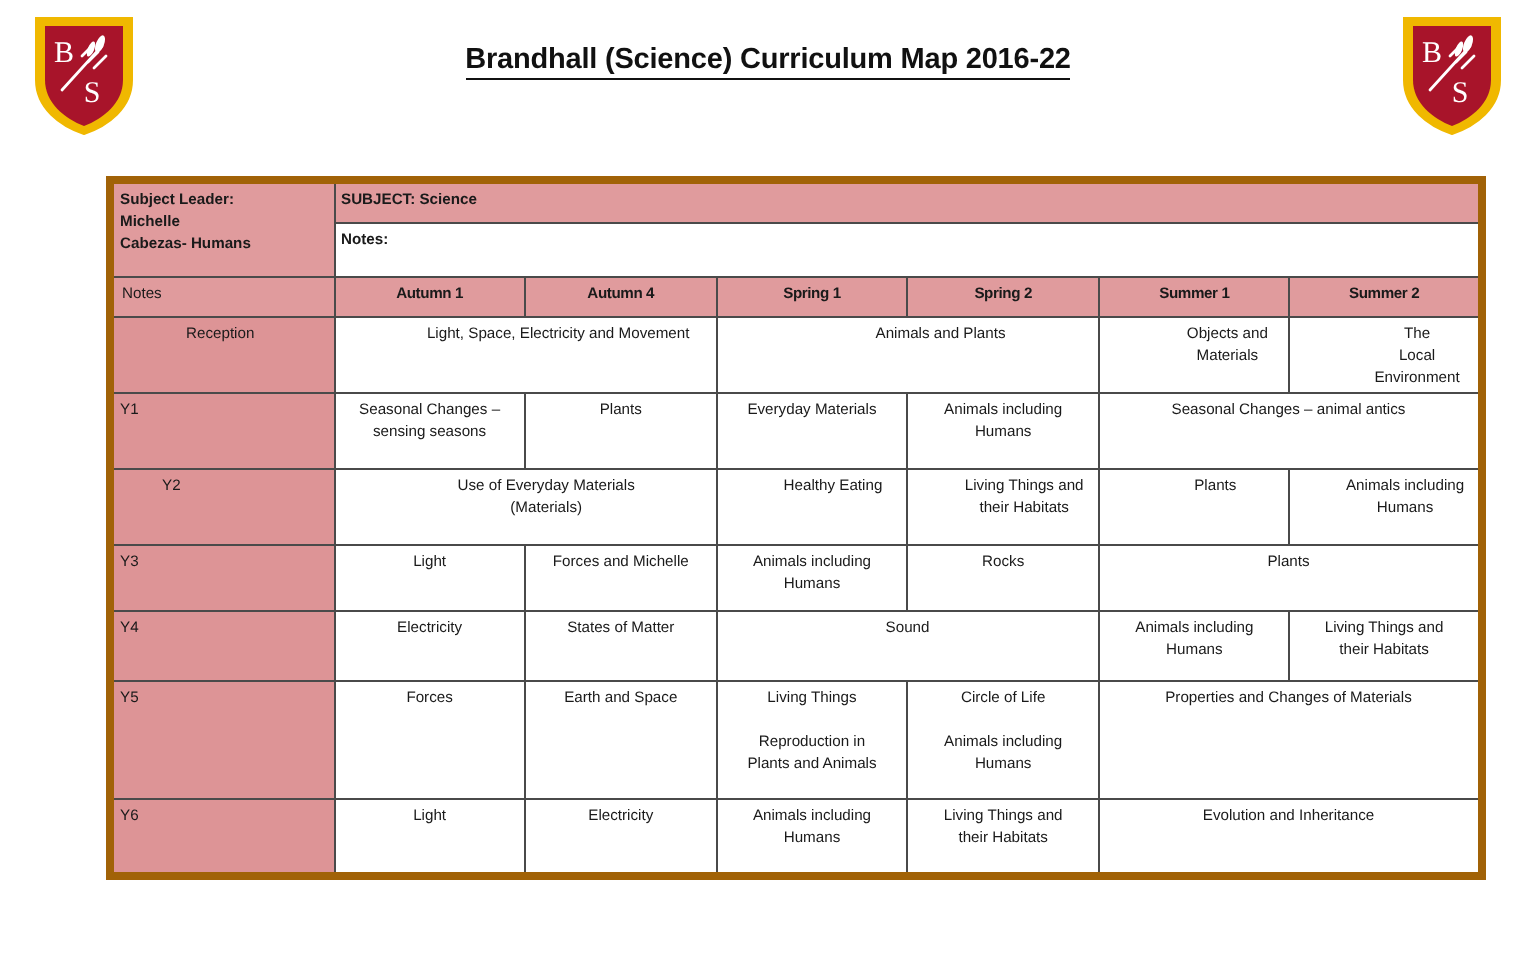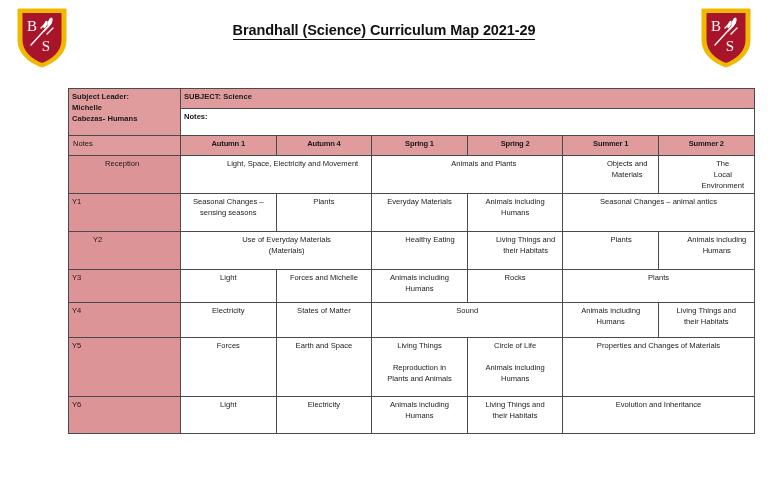--- a/index.html
+++ b/index.html
@@ -50,22 +50,21 @@
   .table-wrap {
     position: absolute;
     left: 53px;
     top: 88px;
     width: 686px;
   }
   table.curriculum {
     border-collapse: collapse;
     table-layout: fixed;
     width: 686px;
-    border: 1px solid #a16207;
-    margin-left: 15px;
+    border: 4px solid #a16207;
   }
   table.curriculum td {
     border: 1px solid #4a4a4a;
     vertical-align: top;
     padding: 2px 3px;
     font-size: 7.6px;
     color: #1a1a1a;
     line-height: 1.45;
     background: #ffffff;
   }
@@ -161,21 +160,21 @@
         <path d="M27 22 L31 18"></path>
       </g>
       <g fill="#ffffff">
         <ellipse cx="36" cy="16" rx="2" ry="4.6" transform="rotate(22 36 16)"></ellipse>
         <ellipse cx="31.5" cy="18.5" rx="1.6" ry="4" transform="rotate(22 31.5 18.5)"></ellipse>
       </g>
     </svg>
   </div>
 
   <div class="doc-title">
-    <span>Brandhall (Science) Curriculum Map 2021-29</span>
+    <span>Brandhall (Science) Curriculum Map 2016-22</span>
   </div>
 
   <div class="logo logo-right">
     <svg viewBox="0 0 56 64" xmlns="http://www.w3.org/2000/svg" aria-hidden="true">
       <path d="M4 3 H52 V34 C52 48 40 57 28 61 C16 57 4 48 4 34 Z" fill="#F0B800" stroke="#F0B800" stroke-width="1"></path>
       <path d="M8.5 7 H47.5 V34 C47.5 45.5 37.5 53.4 28 57 C18.5 53.4 8.5 45.5 8.5 34 Z" fill="#A8142A"></path>
       <text x="18" y="25" font-family="'Liberation Serif', serif" font-size="15" fill="#ffffff" text-anchor="middle">B</text>
       <text x="32" y="45" font-family="'Liberation Serif', serif" font-size="15" fill="#ffffff" text-anchor="middle">S</text>
       <g stroke="#ffffff" stroke-width="1.4" fill="none" stroke-linecap="round">
         <path d="M17 39 L37 17"></path>

